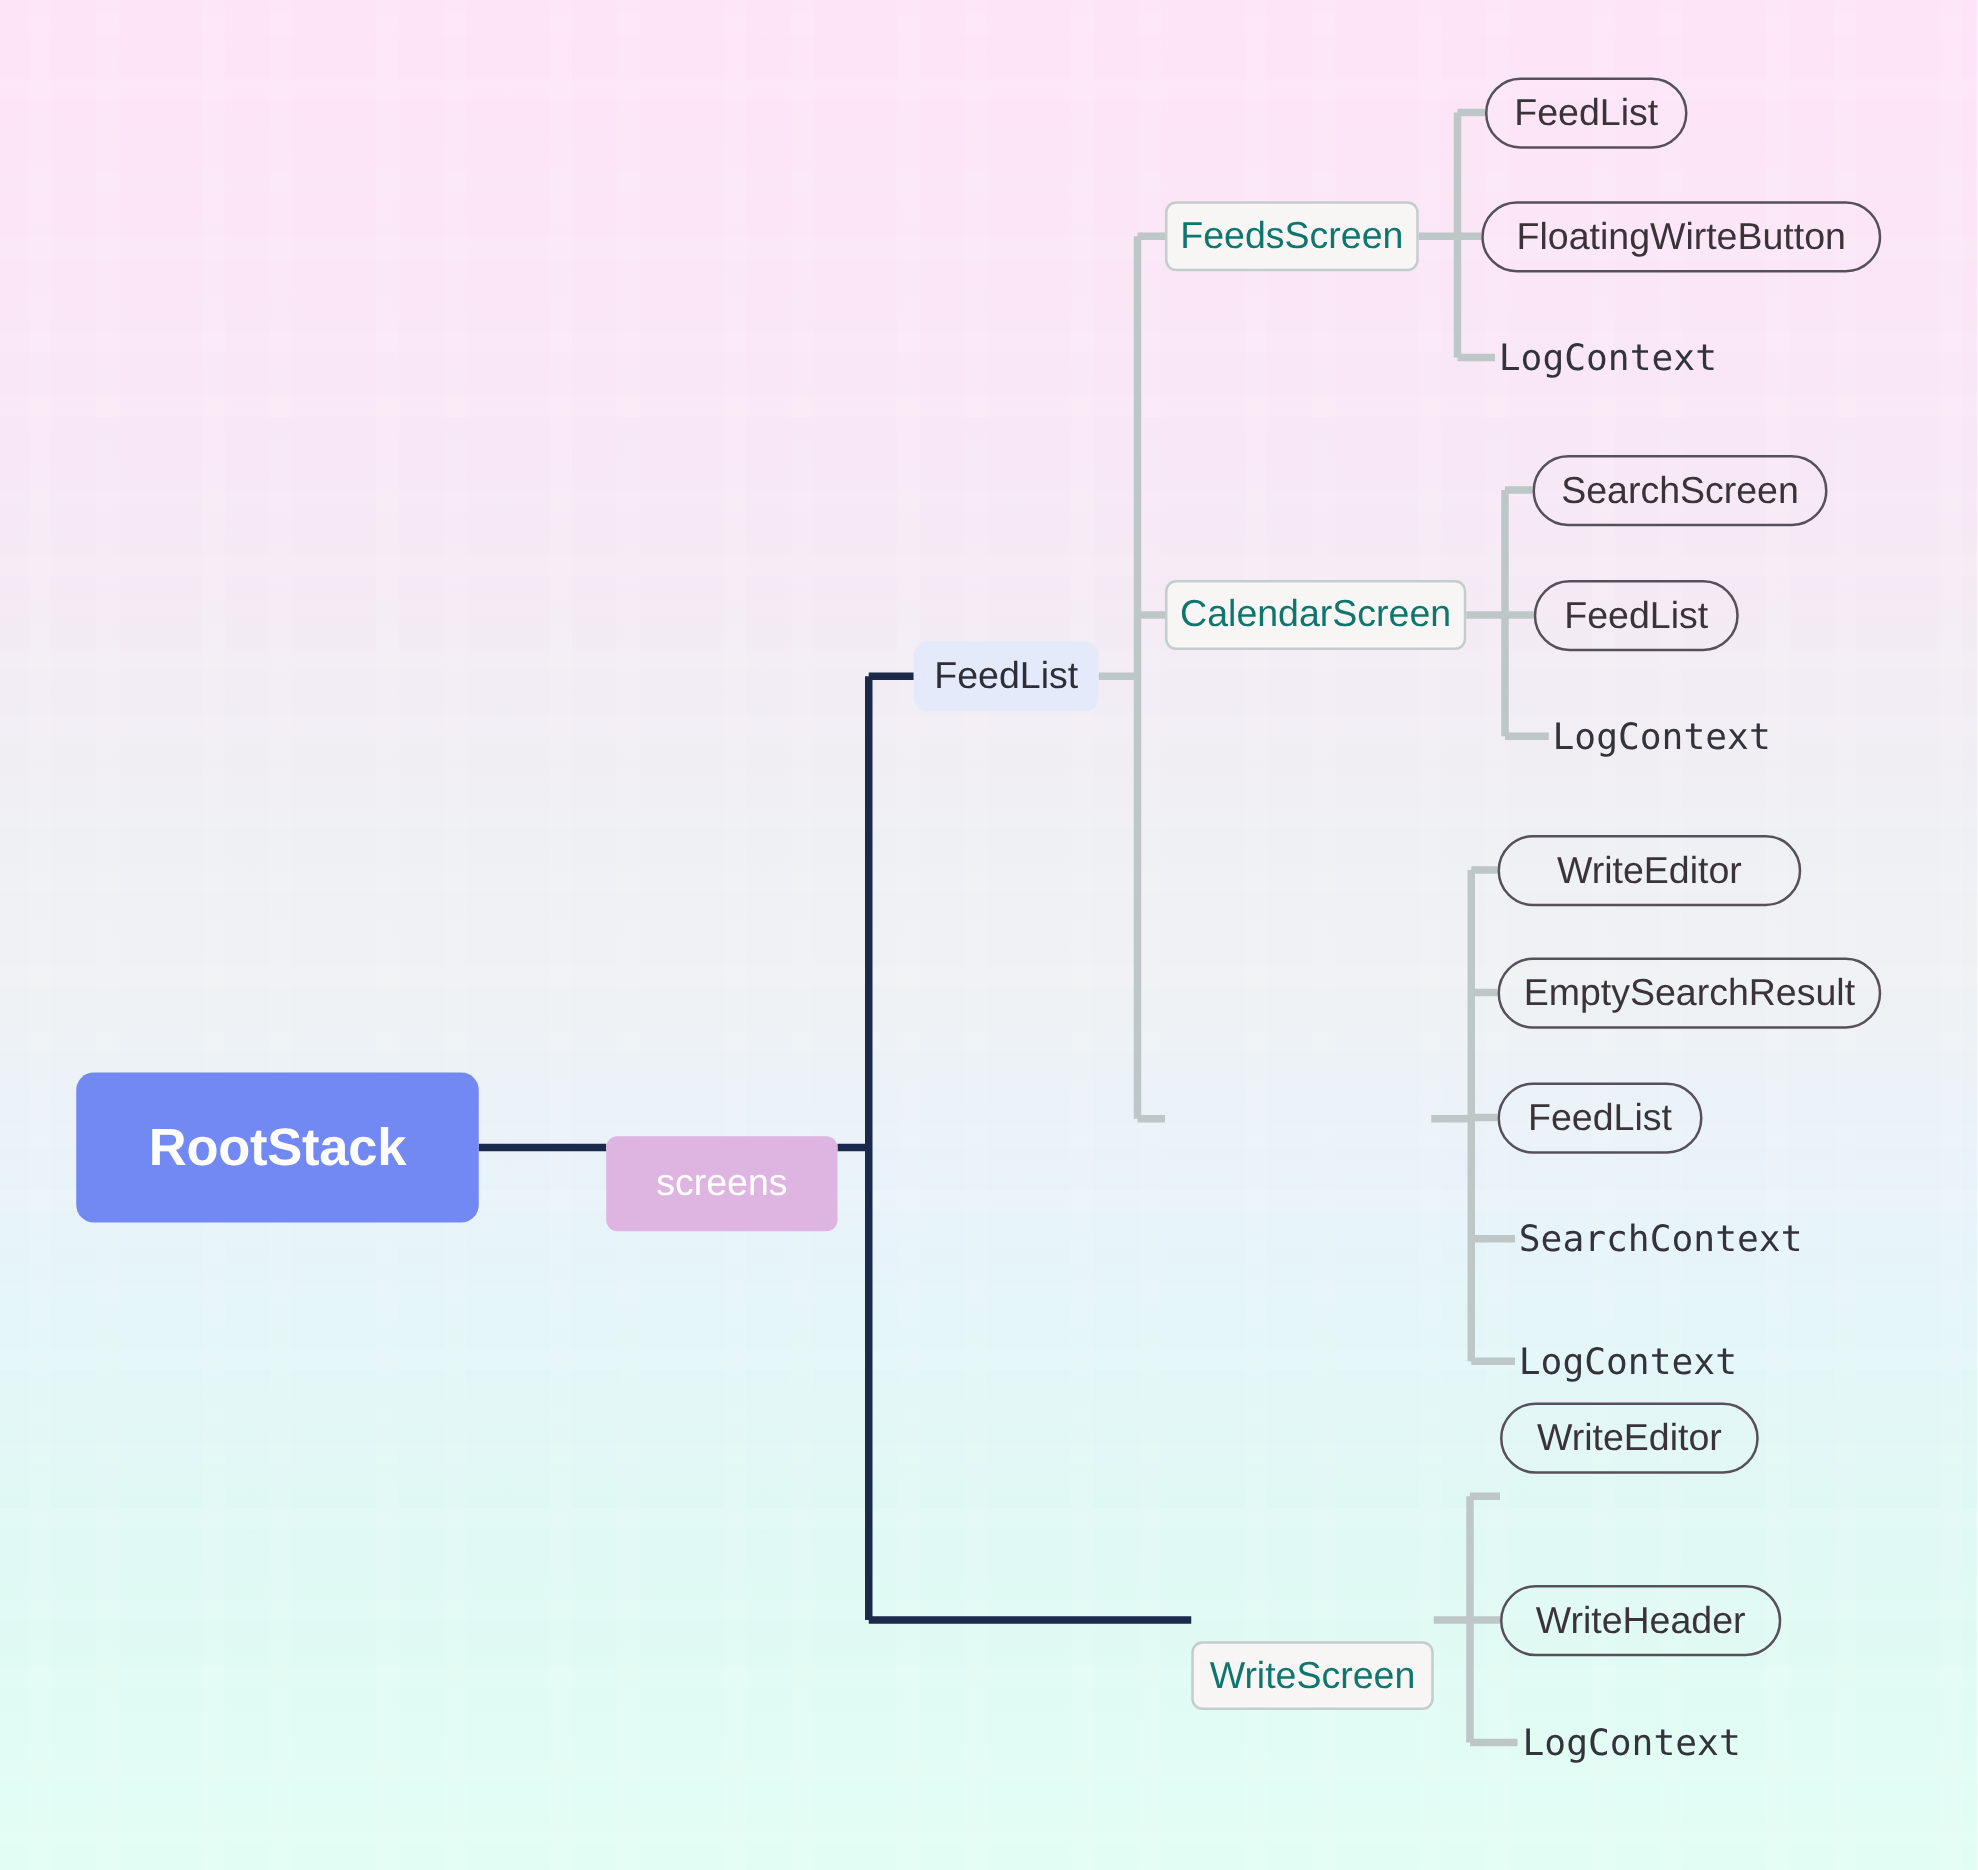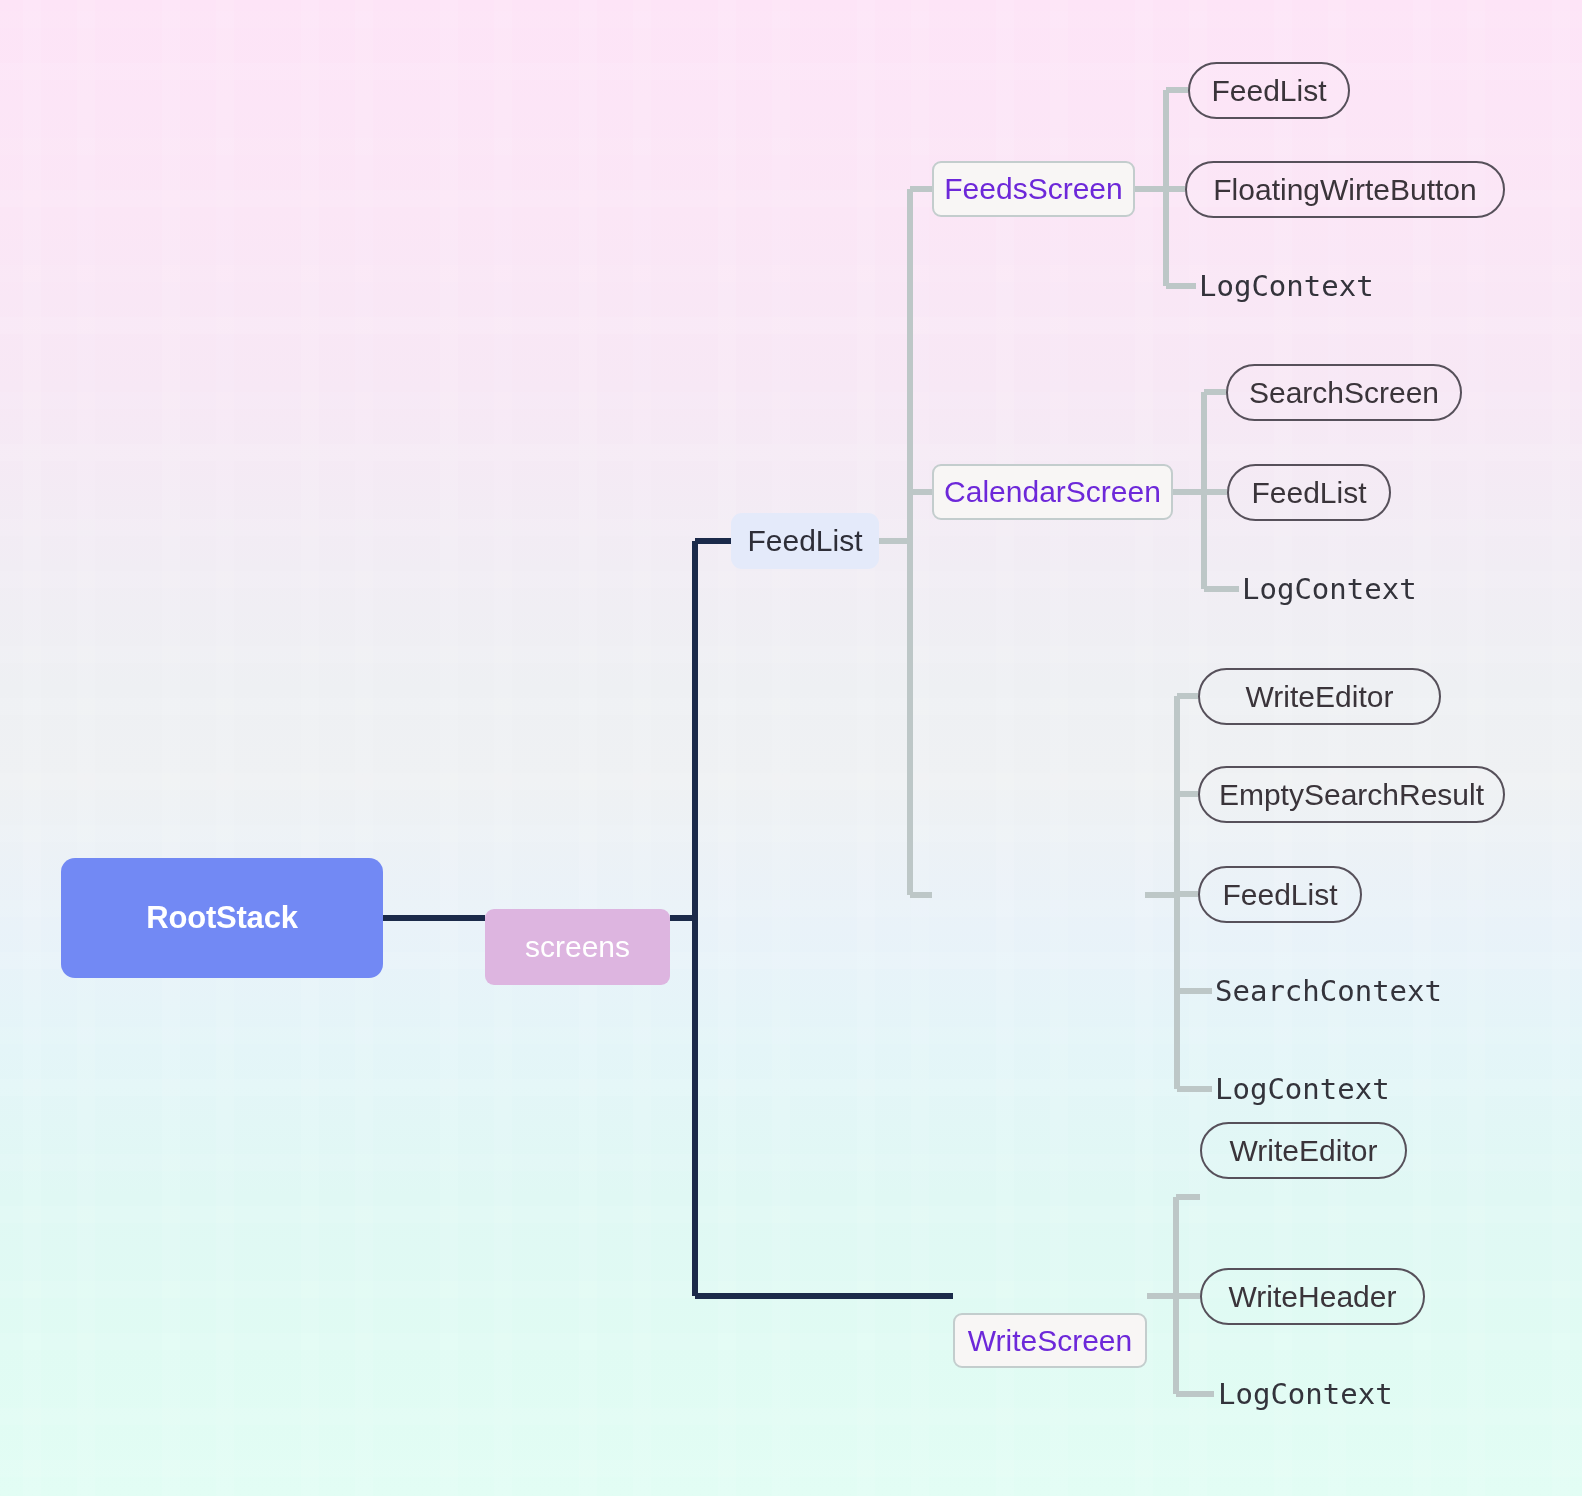--- a/index.html
+++ b/index.html
@@ -79,21 +79,21 @@
     justify-content: center;
     box-sizing: border-box;
     white-space: nowrap;
   }
 
   
   .node-root {
     background: #7289f4;
     color: #ffffff;
     border-radius: 14px;
-    font-size: 31px;
+    font-size: 42px;
     font-weight: bold;
     letter-spacing: -0.2px;
   }
 
   
   .node-key {
     background: #ddb5e0;
     color: #ffffff;
     border-radius: 9px;
     font-size: 30px;
@@ -105,21 +105,21 @@
   .node-tab {
     background: #e4eafa;
     color: #2e2e38;
     border-radius: 11px;
     font-size: 30px;
   }
 
   
   .node-screen {
     background: #f8f6f5;
-    color: #6d28d9;
+    color: #0f766e;
     border: 2px solid #c3cdcd;
     border-radius: 9px;
     font-size: 30px;
   }
 
   
   .node-leaf {
     background: transparent;
     color: #3a343a;
     border: 2px solid #56505a;

